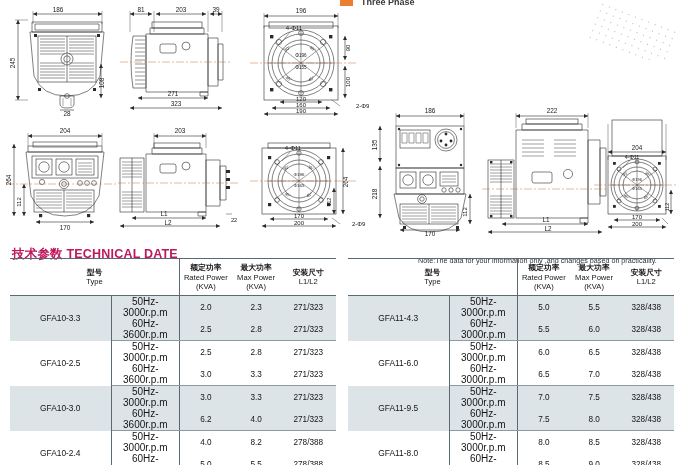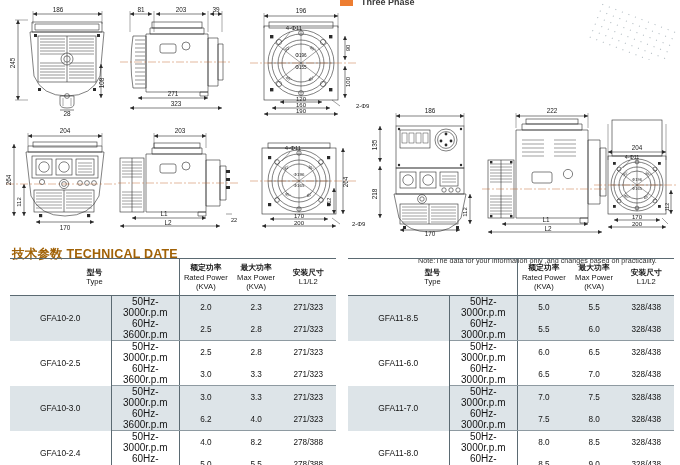--- a/index.html
+++ b/index.html
@@ -49,21 +49,21 @@
 
   
   .drawings{
     position:absolute; top:0; left:0; width:680px; height:238px;
   }
   .dwg{ position:absolute; }
 
   
   .tech-title{
     position:absolute; top:246px; left:12px;
-    font-size:12.5px; font-weight:bold; color:#a16207;
+    font-size:12.5px; font-weight:bold; color:#be185d;
     letter-spacing:.2px; white-space:nowrap;
   }
   .note{
     position:absolute; top:256px; left:396px;
     font-size:7.2px; color:#333; white-space:nowrap;padding-left:22px;
   }
 
   
   .tbl{
     position:absolute; top:258px;
@@ -799,21 +799,21 @@
         <span class="cn">最大功率</span>
         <span class="en">Max Power</span>
         <span class="en">(KVA)</span>
       </td>
       <td>
         <span class="cn">安装尺寸</span>
         <span class="en">L1/L2</span>
       </td>
     </tr>
   <tr class="r shade">
-        <td class="model" rowspan="2">GFA10-2.0</td>
+        <td class="model" rowspan="2">GFA10-3.3</td>
         <td class="freq">50Hz-3000r.p.m</td>
         <td>2.0</td>
         <td>2.3</td>
         <td>271/323</td>
       </tr>
       <tr class="r shade grp-end">
         <td class="freq">60Hz-3600r.p.m</td>
         <td>2.5</td>
         <td>2.8</td>
         <td>271/323</td>
@@ -891,21 +891,21 @@
         <span class="cn">最大功率</span>
         <span class="en">Max Power</span>
         <span class="en">(KVA)</span>
       </td>
       <td>
         <span class="cn">安装尺寸</span>
         <span class="en">L1/L2</span>
       </td>
     </tr>
   <tr class="r shade">
-        <td class="model" rowspan="2">GFA11-8.5</td>
+        <td class="model" rowspan="2">GFA11-4.3</td>
         <td class="freq">50Hz-3000r.p.m</td>
         <td>5.0</td>
         <td>5.5</td>
         <td>328/438</td>
       </tr>
       <tr class="r shade grp-end">
         <td class="freq">60Hz-3000r.p.m</td>
         <td>5.5</td>
         <td>6.0</td>
         <td>328/438</td>
@@ -917,21 +917,21 @@
         <td>6.5</td>
         <td>328/438</td>
       </tr>
       <tr class="r grp-end">
         <td class="freq">60Hz-3000r.p.m</td>
         <td>6.5</td>
         <td>7.0</td>
         <td>328/438</td>
       </tr>
       <tr class="r shade">
-        <td class="model" rowspan="2">GFA11-7.0</td>
+        <td class="model" rowspan="2">GFA11-9.5</td>
         <td class="freq">50Hz-3000r.p.m</td>
         <td>7.0</td>
         <td>7.5</td>
         <td>328/438</td>
       </tr>
       <tr class="r shade grp-end">
         <td class="freq">60Hz-3000r.p.m</td>
         <td>7.5</td>
         <td>8.0</td>
         <td>328/438</td>

